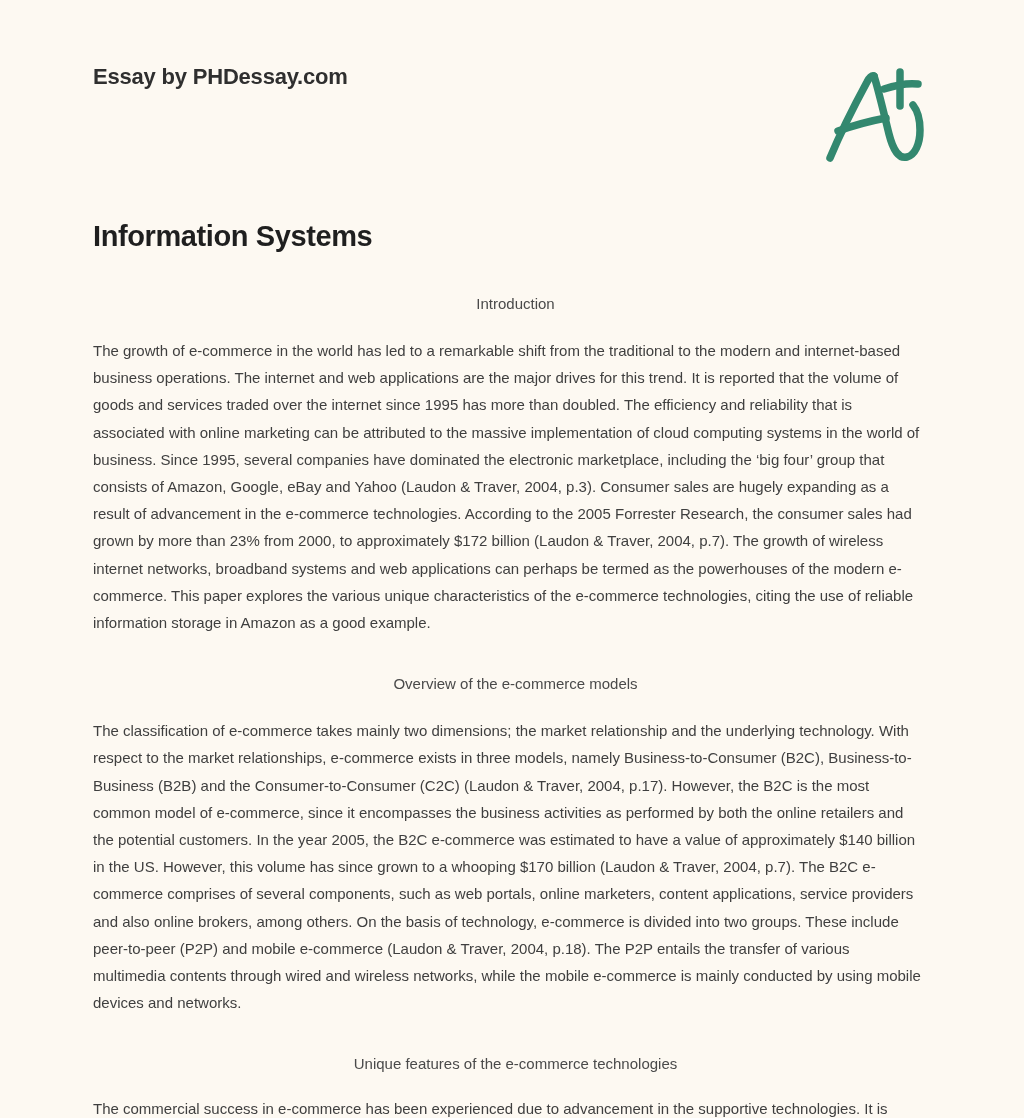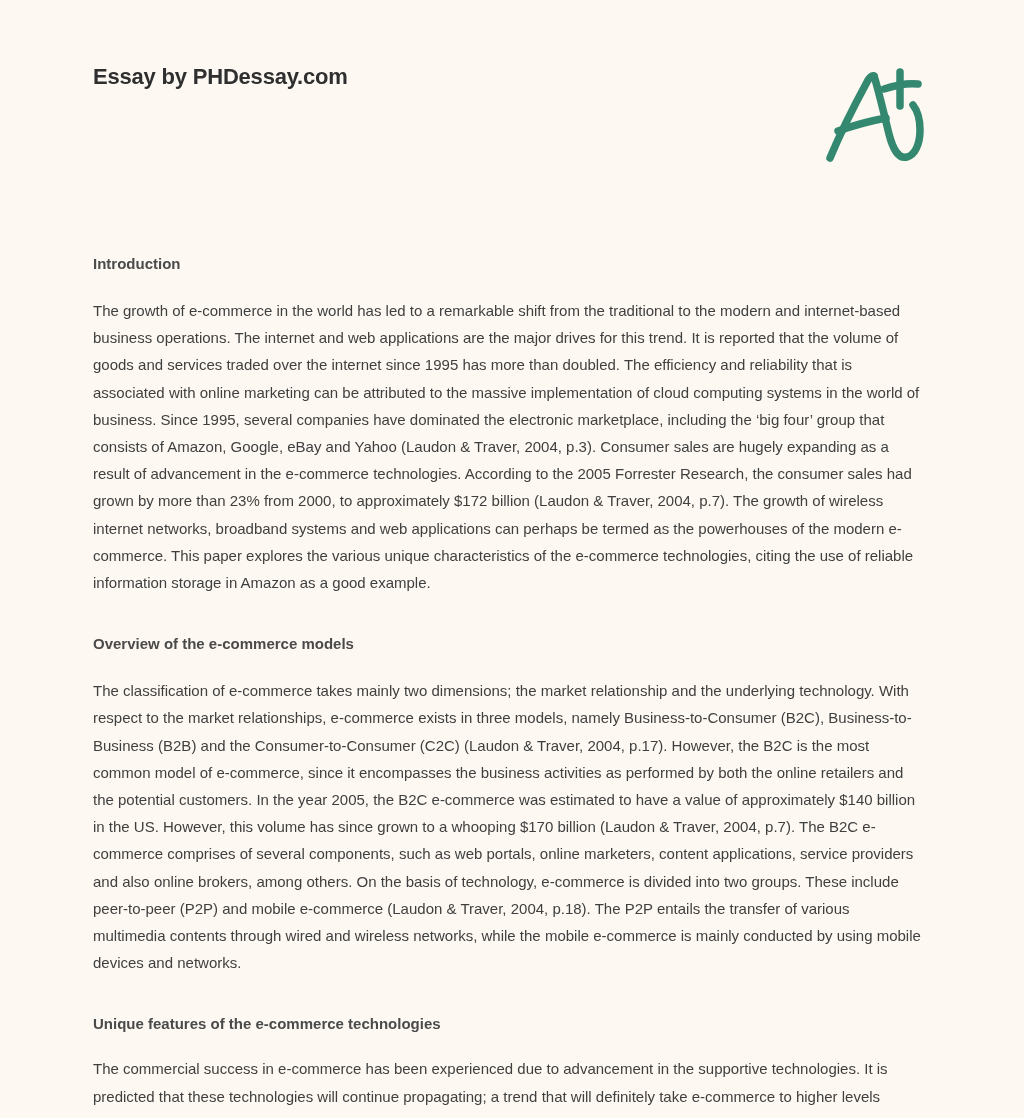--- a/index.html
+++ b/index.html
@@ -83,21 +83,22 @@
     letter-spacing: -0.4px;
     color: #1f1f1f;
     line-height: 40px;
   }
 
   .section-heading {
     margin: 34px 0 0 0;
     font-size: 15px;
     line-height: 27px;
     color: #4a4a4a;
-    font-weight: bold;
+    font-weight: normal;
+    text-align: center;
   }
 
   .para {
     margin: 20px 12px 0 0;
     font-size: 15px;
     line-height: 27.2px;
     color: #3f3f3f;
     text-align: left;
   }
 
@@ -127,20 +128,21 @@
 
         <path d="M88 14 C 88 26, 88 38, 88 48"></path>
 
         <path d="M72 31 C 84 27, 98 25, 106 26"></path>
       </g>
     </svg>
   </div>
 
   <div class="article">
 
+    <h1 class="article-title">Information Systems</h1>
 
     <h2 class="section-heading">Introduction</h2>
     <p class="para">The growth of e-commerce in the world has led to a remarkable shift from the traditional to the modern and internet-based business operations. The internet and web applications are the major drives for this trend. It is reported that the volume of goods and services traded over the internet since 1995 has more than doubled. The efficiency and reliability that is associated with online marketing can be attributed to the massive implementation of cloud computing systems in the world of business. Since 1995, several companies have dominated the electronic marketplace, including the ‘big four’ group that consists of Amazon, Google, eBay and Yahoo (Laudon &amp; Traver, 2004, p.3). Consumer sales are hugely expanding as a result of advancement in the e-commerce technologies. According to the 2005 Forrester Research, the consumer sales had grown by more than 23% from 2000, to approximately $172 billion (Laudon &amp; Traver, 2004, p.7). The growth of wireless internet networks, broadband systems and web applications can perhaps be termed as the powerhouses of the modern e-commerce. This paper explores the various unique characteristics of the e-commerce technologies, citing the use of reliable information storage in Amazon as a good example.</p>
 
     <h2 class="section-heading">Overview of the e-commerce models</h2>
     <p class="para">The classification of e-commerce takes mainly two dimensions; the market relationship and the underlying technology. With respect to the market relationships, e-commerce exists in three models, namely Business-to-Consumer (B2C), Business-to-Business (B2B) and the Consumer-to-Consumer (C2C) (Laudon &amp; Traver, 2004, p.17). However, the B2C is the most common model of e-commerce, since it encompasses the business activities as performed by both the online retailers and the potential customers. In the year 2005, the B2C e-commerce was estimated to have a value of approximately $140 billion in the US. However, this volume has since grown to a whooping $170 billion (Laudon &amp; Traver, 2004, p.7). The B2C e-commerce comprises of several components, such as web portals, online marketers, content applications, service providers and also online brokers, among others. On the basis of technology, e-commerce is divided into two groups. These include peer-to-peer (P2P) and mobile e-commerce (Laudon &amp; Traver, 2004, p.18). The P2P entails the transfer of various multimedia contents through wired and wireless networks, while the mobile e-commerce is mainly conducted by using mobile devices and networks.</p>
 
     <h2 class="section-heading">Unique features of the e-commerce technologies</h2>
     <p class="para tight">The commercial success in e-commerce has been experienced due to advancement in the supportive technologies. It is predicted that these technologies will continue propagating; a trend that will definitely take e-commerce to higher levels (Barnes, 2007, p.118). The rapid growth in the e-commerce technologies can be attributed to the numerous</p>
 

